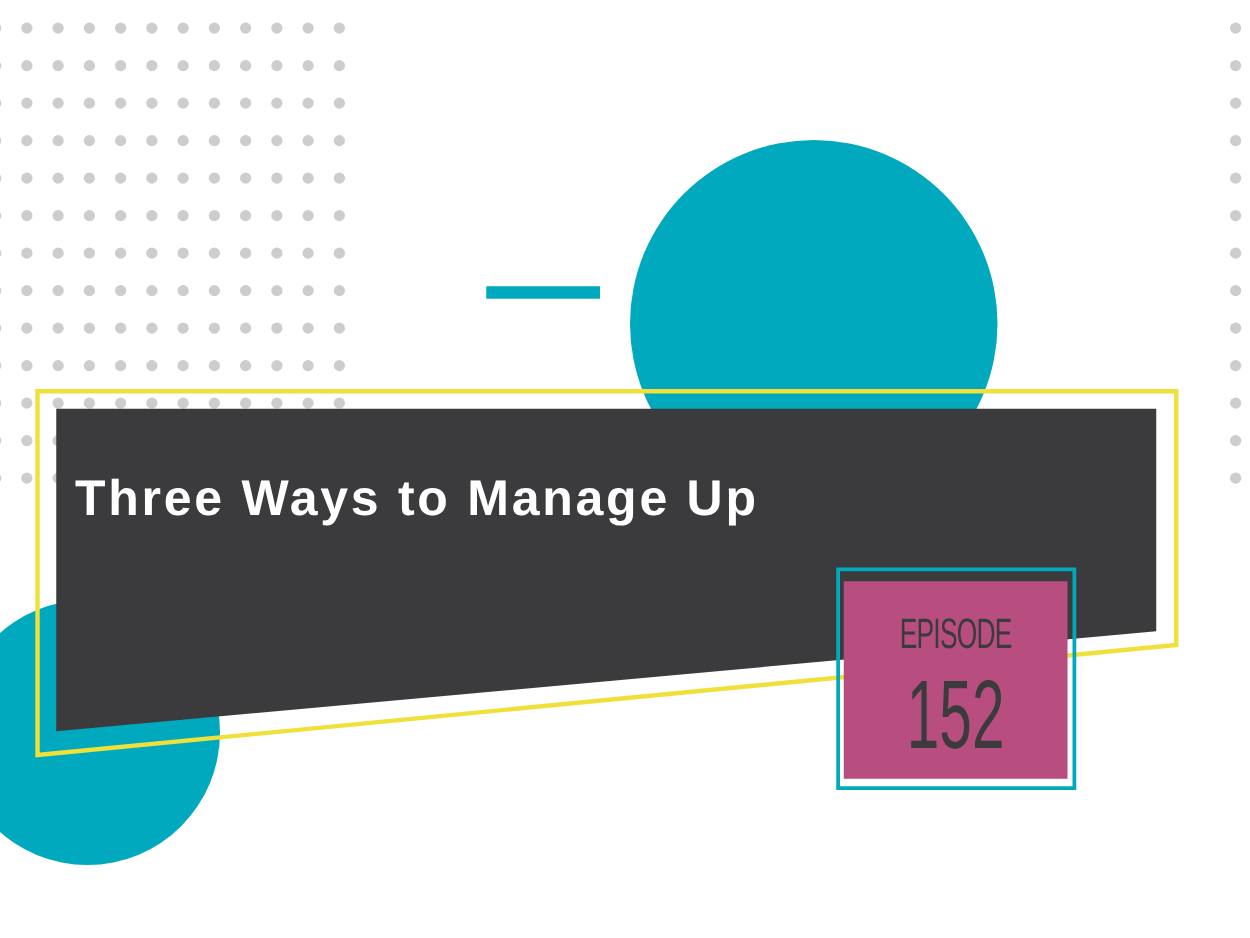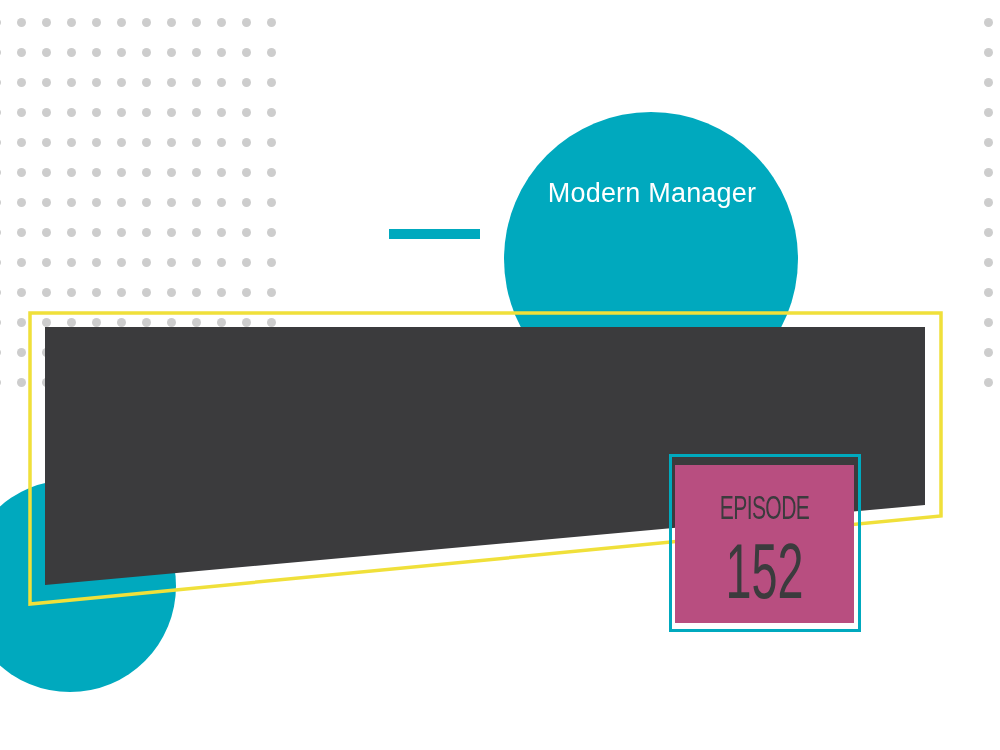--- a/index.html
+++ b/index.html
@@ -198,26 +198,26 @@
       <div class="dot" style="left: 984px; top: 348px;"></div>
       <div class="dot" style="left: 984px; top: 378px;"></div>
     </div>
 
   <div class="circle circle-top"></div>
   <div class="circle circle-bl"></div>
 
   <div class="accent-line"></div>
 
   <div class="circle-text">
-    <div>Modern Manager</div>
   </div>
 
   <svg class="shapes" width="1000" height="750" viewBox="0 0 1000 750">
     <polygon points="30,313 941,313 941,516 30,604" fill="none" stroke="#f0e03a" stroke-width="3.5" stroke-linejoin="miter"></polygon>
     <polygon points="45,327 925,327 925,505 45,585" fill="#3b3b3d"></polygon>
   </svg>
 
+  <div class="title">Three Ways to Manage Up</div>
 
   <div class="ep-box"></div>
   <div class="ep-frame"></div>
   <div class="ep-label">EPISODE</div>
   <div class="ep-number">152</div>
 </div>
 
 </body></html>

